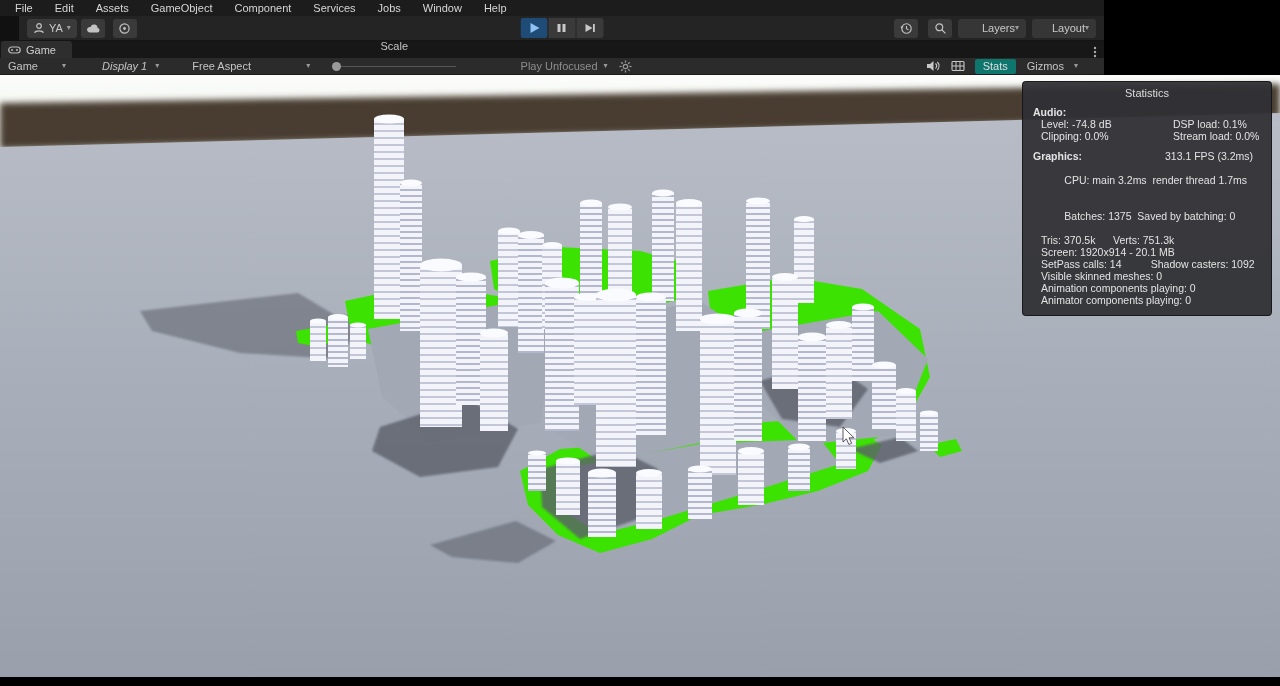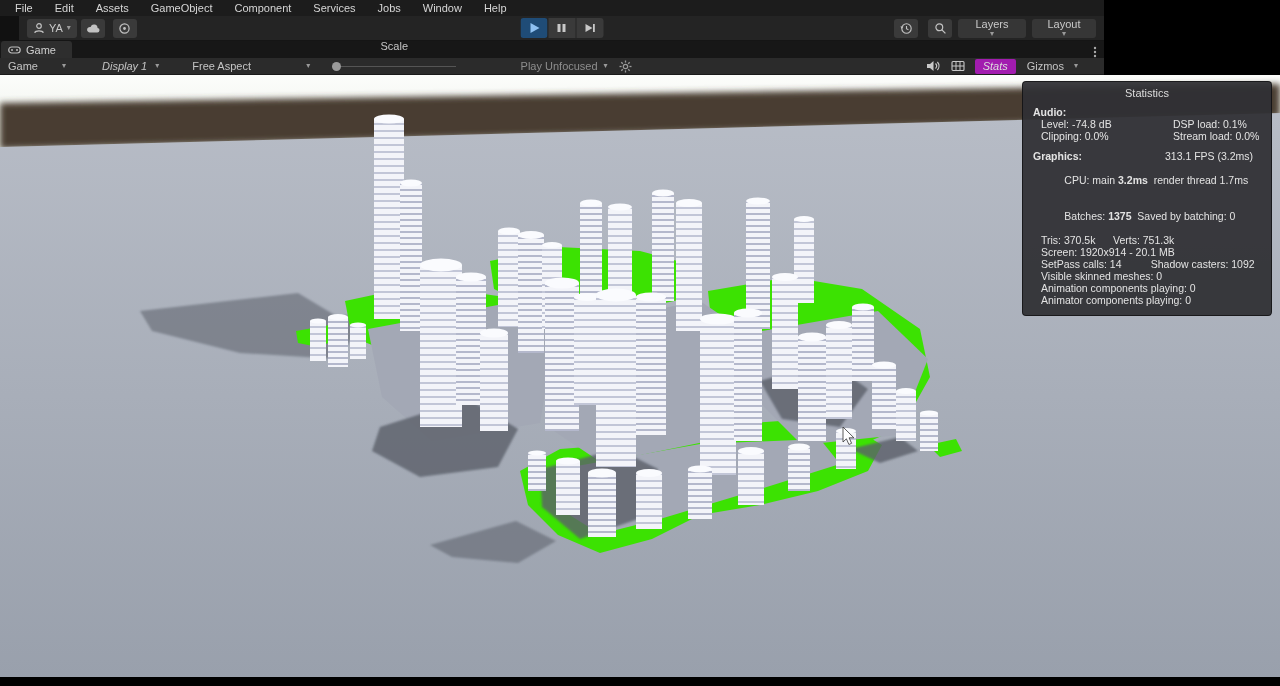--- a/index.html
+++ b/index.html
@@ -21,60 +21,60 @@
   .tbtn.iconbtn { width:24px; justify-content:center; padding:0; }
   .playgroup { position:absolute; left:50%; top:2px; transform:translateX(-50%);
                display:flex; gap:1px; }
   .pbtn { width:27px; height:20px; background:#3a3a3a; display:flex; align-items:center;
           justify-content:center; }
   .pbtn.first { border-radius:3px 0 0 3px; }
   .pbtn.last  { border-radius:0 3px 3px 0; }
   .pbtn.activewrap { background:transparent; padding:0; }
   .rightgroup { margin-left:auto; display:flex; align-items:center; gap:6px; margin-right:8px; }
   .dd { height:19px; background:#363636; border-radius:3px; display:flex; align-items:center;
-        justify-content:center; padding:0 7px;flex-direction:column; }
+        justify-content:flex-end; padding:0 7px; }
   .caret { font-family:"DejaVu Sans", sans-serif; font-size:8px; color:#9a9a9a; line-height:1; }
 
   
   .tabstrip { height:17px; background:#171717; display:flex; align-items:flex-end;
               font-size:11px; color:#cfcfcf; }
   .tab { height:17px; background:#2e2e2e; border-radius:3px 3px 0 0; margin-left:1px;
          display:flex; align-items:center; gap:5px; padding:0 16px 0 7px; }
   .tabmore { margin-left:auto; padding-right:7px; display:flex; align-items:center; }
 
   
   .viewbar { height:17px; background:#2b2b2b; border-bottom:1px solid #1a1a1a;
              display:flex; align-items:center; font-size:11px; color:#c4c4c4; }
   .vdd { display:flex; align-items:center; justify-content:space-between; padding:0 6px; height:17px; }
   .scalewrap { display:flex; align-items:center; margin-left:16px; gap:6px;flex-direction:column; }
   .slider { position:relative; width:124px; height:17px; }
   .slider .track { position:absolute; left:0; right:0; top:8px; height:1px; background:#555; }
   .slider .knob  { position:absolute; left:0; top:4px; width:9px; height:9px;
                    border-radius:50%; background:#9a9a9a; }
   .vright { margin-left:auto; display:flex; align-items:center; }
   .dimtext { color:#8e8e8e; }
-  .statschip { height:15px; background:#a21caf; border-radius:2px; color:#dddddd;
-               display:flex; align-items:center; padding:0 8px; margin:13px 5px;font-style:italic; }
+  .statschip { height:15px; background:#0f766e; border-radius:2px; color:#dddddd;
+               display:flex; align-items:center; padding:0 8px; margin:13px 5px; }
   .vicon { display:flex; align-items:center; padding:0 5px; }
 
   
   .viewport { position:relative; width:1280px; height:602px; overflow:hidden; background:#9aa1ad; }
   .scene { display:block; }
 
   
   .stats-panel { position:absolute; top:6px; right:8px; width:250px;
                  background:rgba(48,48,52,0.94); border:1px solid rgba(0,0,0,0.55);
                  border-radius:4px; padding:5px 10px 9px 10px; color:#e3e3e3;
                  font-size:10.5px; line-height:12px; }
   .sp-title { text-align:center; color:#dcdcdc; margin-bottom:7px; font-size:11px; }
   .sp-h { font-weight:bold; margin-top:3px; }
   .sp-grid { display:grid; grid-template-columns:132px 1fr; padding-left:8px; }
   .sp-row { padding-left:8px; white-space:pre-wrap; }
   .sp-gap { height:8px; }
-  .b { font-weight:bold;margin-top:36px; }
+  .b { font-weight:normal;margin-top:36px; }
 
   .bottombar { height:9px; background:#000; }
 </style>
 </head>
 <body>
 
 <div class="page">
 
   <div class="menubar">
     <span class="mi">File</span>

